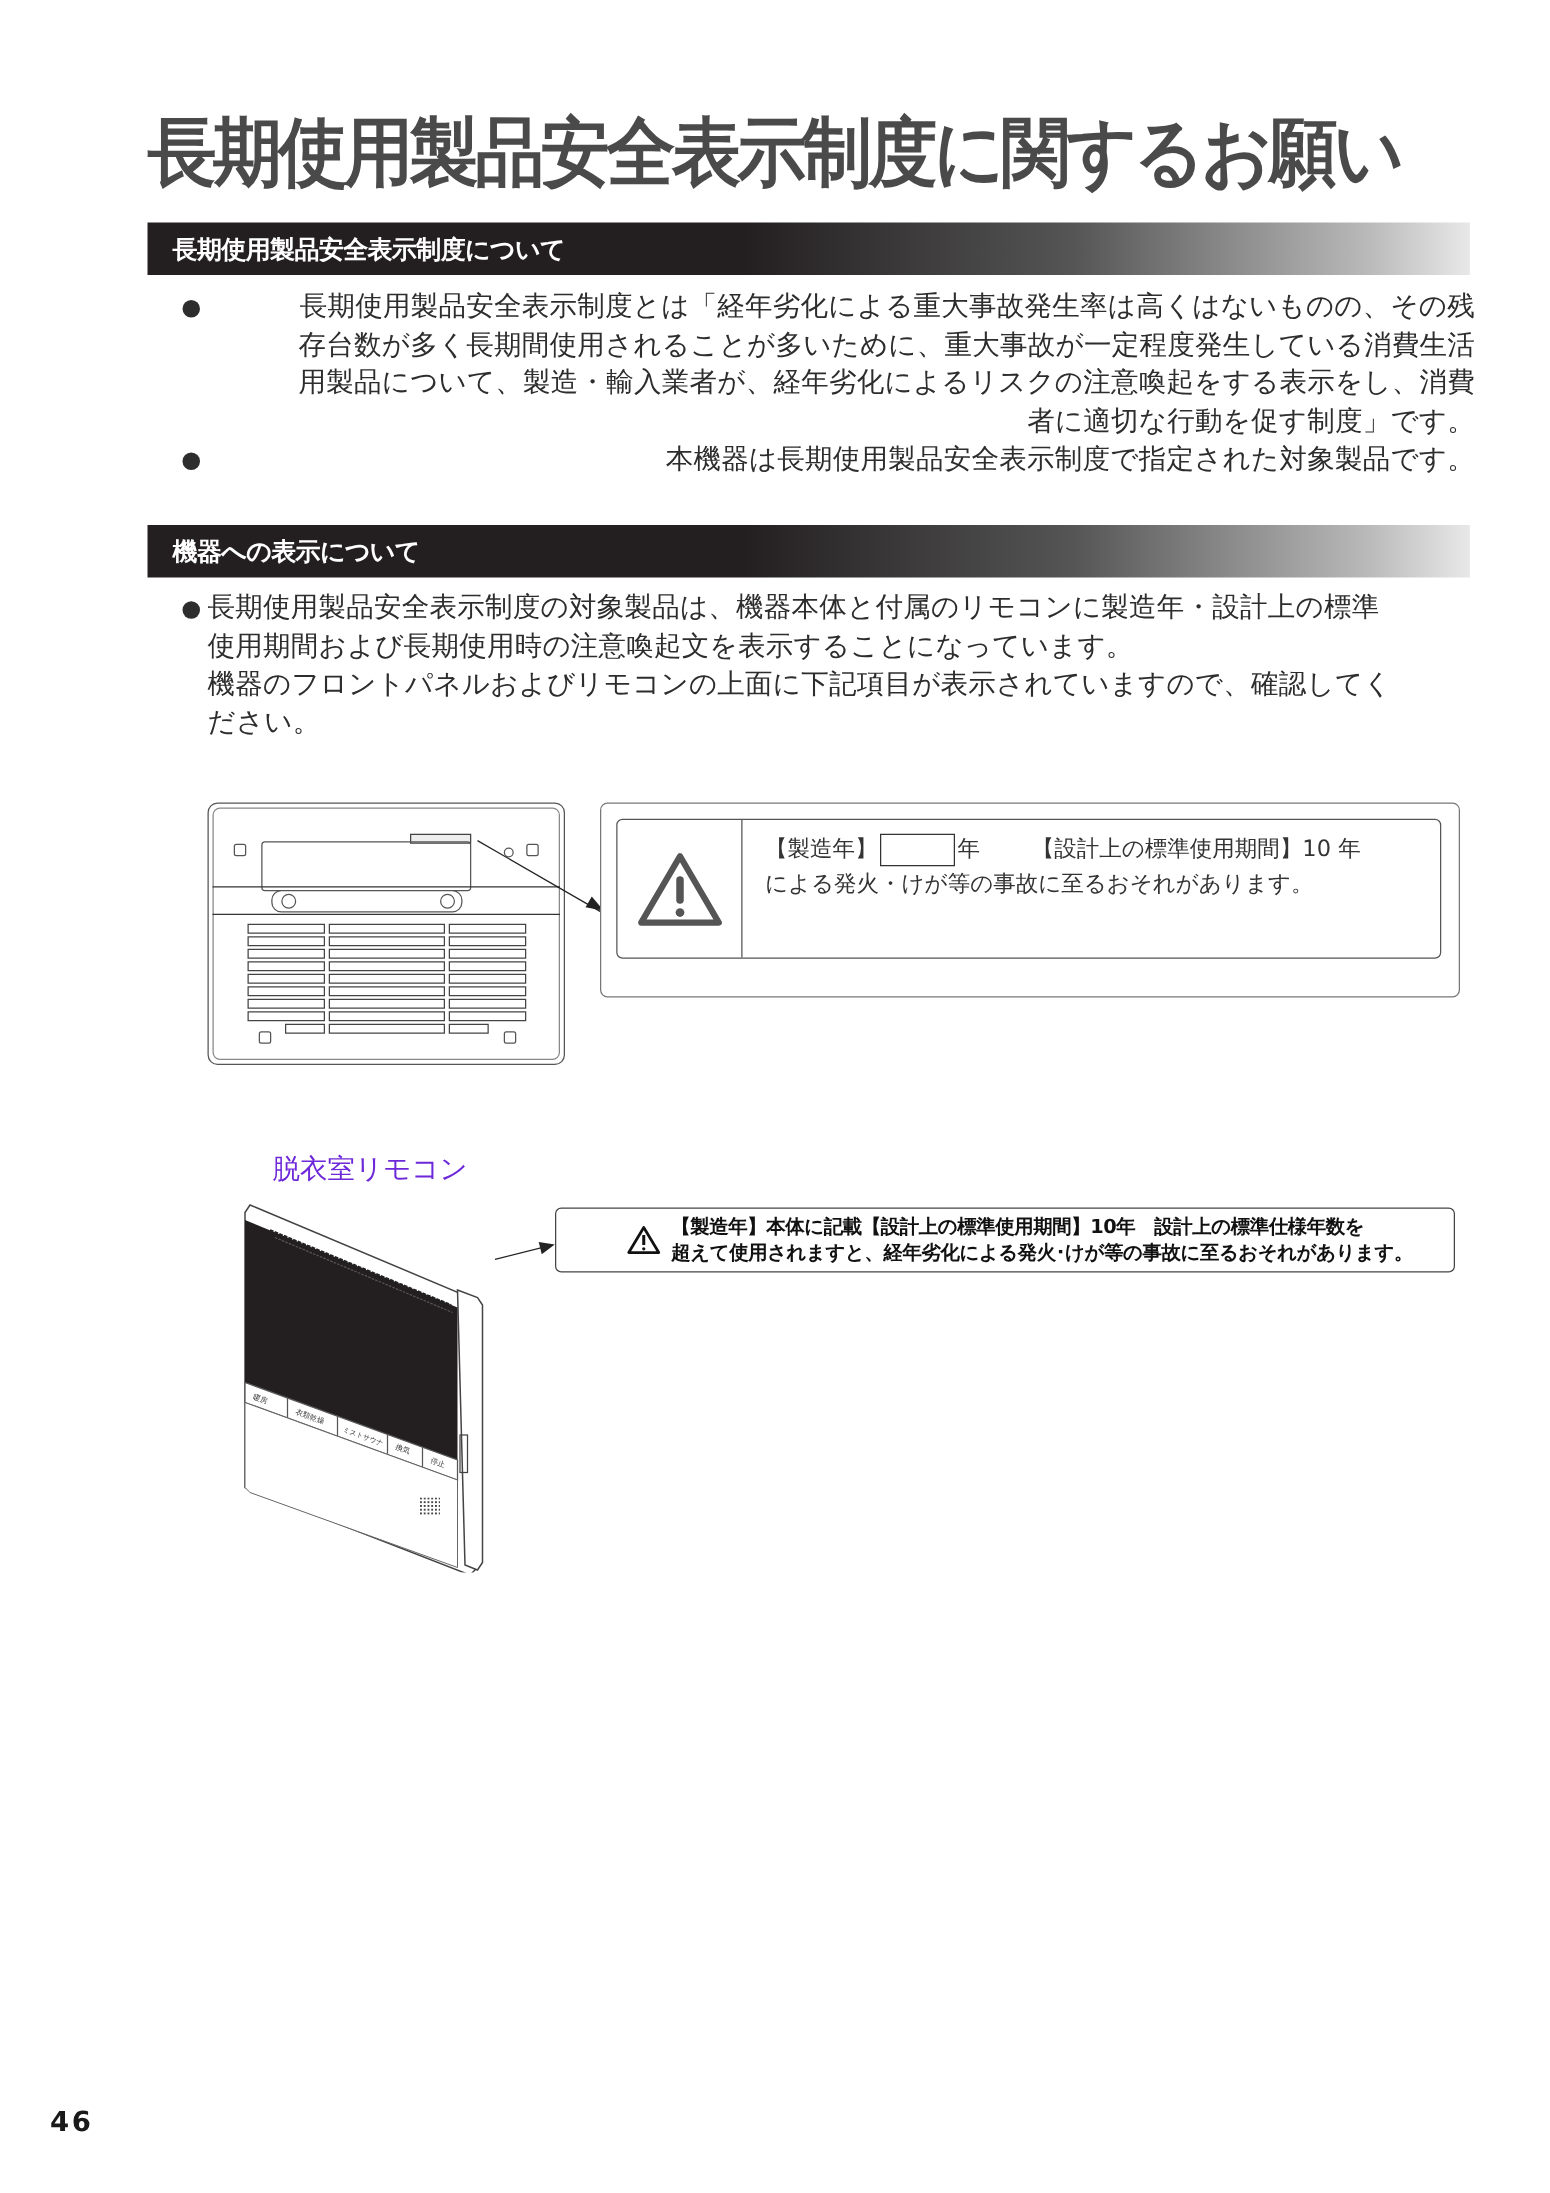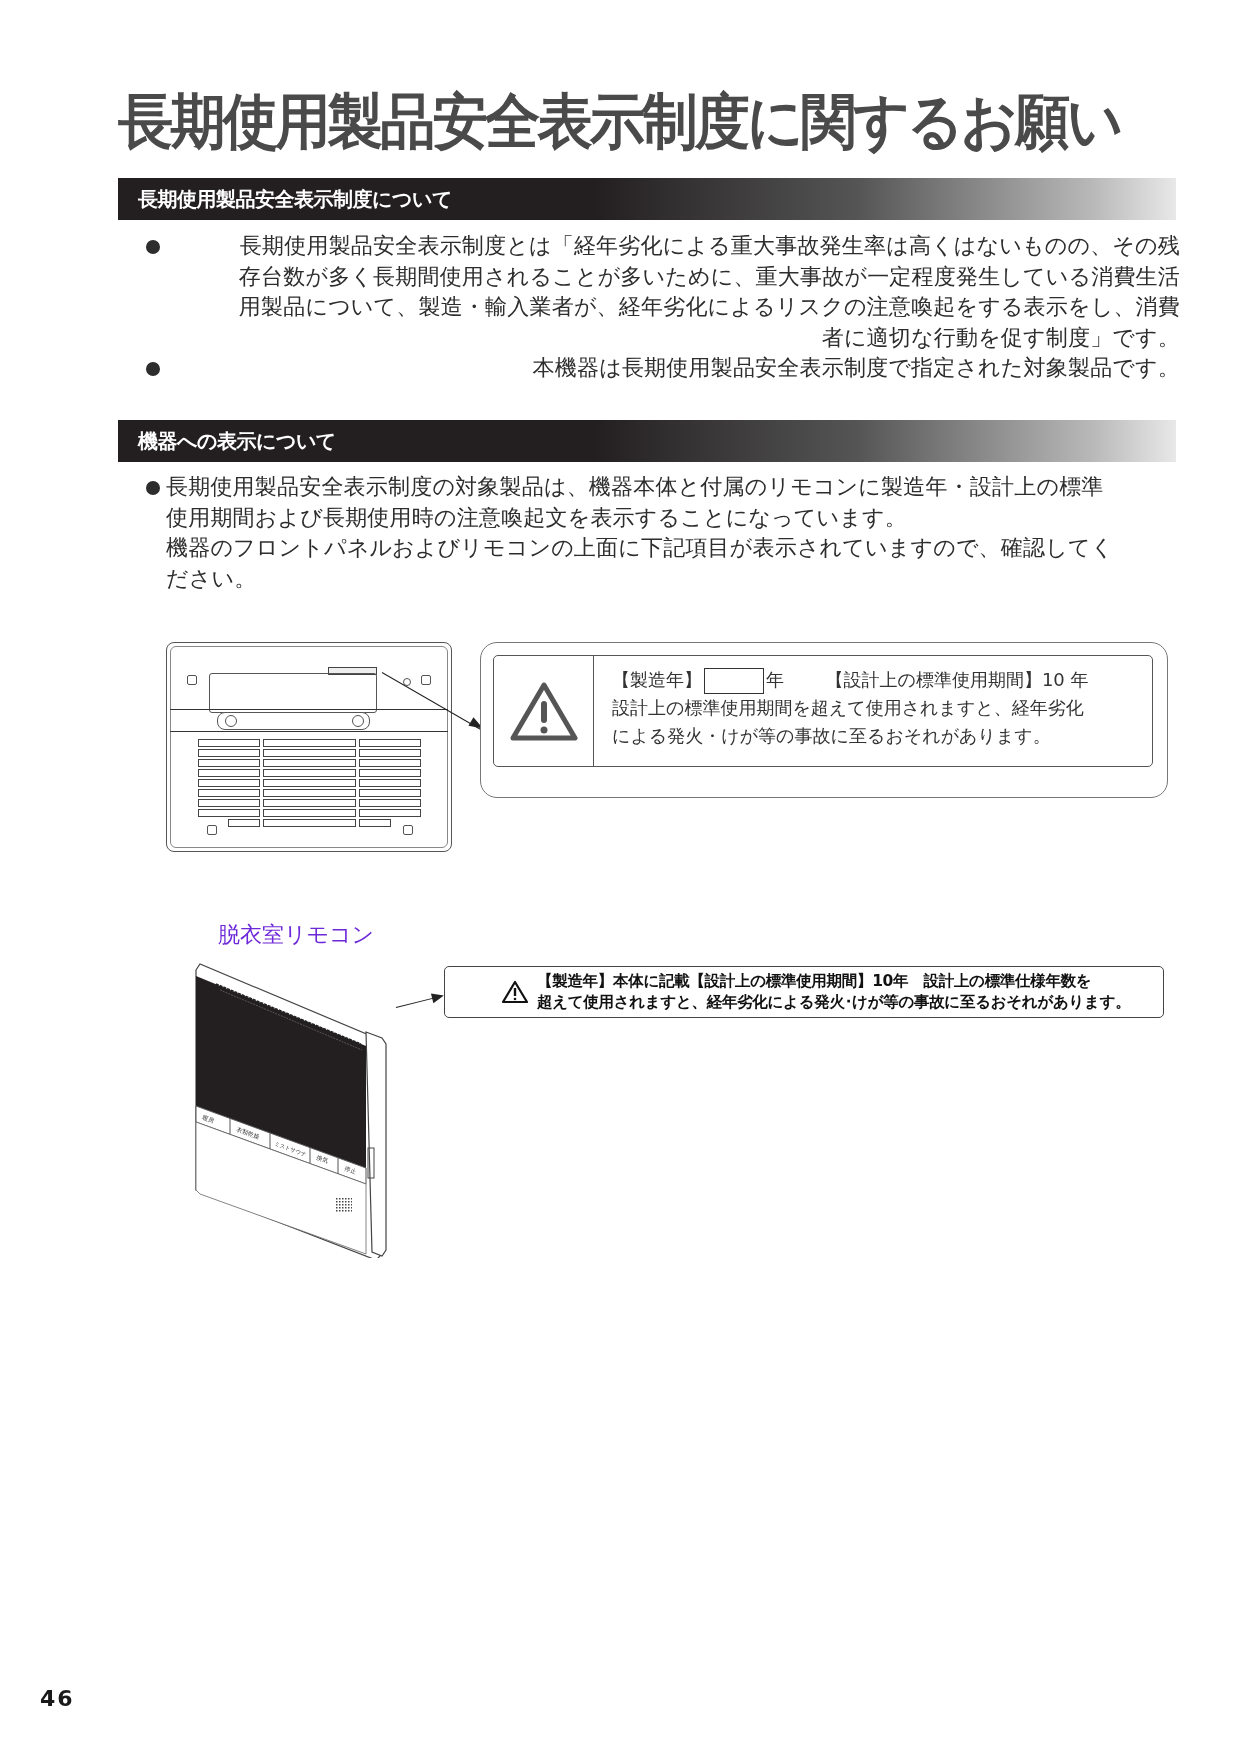--- a/index.html
+++ b/index.html
@@ -51,21 +51,21 @@
   .device .knob { position:absolute; width:12px; height:12px; border:1.2px solid #555; border-radius:50%; }
   .device .knob-bar { position:absolute; left:50px; top:69px; width:153px; height:18px; border:1.2px solid #555; border-radius:8px; background:#fff; }
   .device .grille { position:absolute; height:8px; border:1px solid #444; }
   .device .label-sticker { position:absolute; left:161px; top:24px; width:49px; height:8px; border:1px solid #444; background:#eee; }
   .arrow-line { position:absolute; left:382px; top:672px; width:116px; height:0; border-top:1.5px solid #222; transform-origin:left center; transform: rotate(30deg); }
   .arrow-head { position:absolute; left:470px; top:720px; width:0; height:0; border-left:14px solid #222; border-top:5px solid transparent; border-bottom:5px solid transparent; transform: rotate(30deg); }
 
   
   .label-outer {
     position: absolute; left: 480px; top: 642px; width: 688px; height: 156px;
-    border: 1.2px solid #777; border-radius: 17px; background: #fff;
+    border: 1.2px solid #777; border-radius: 6px; background: #fff;
   }
   .label-inner {
     position: absolute; left: 12px; top: 12px; width: 660px; height: 112px;
     border: 1.5px solid #555; border-radius: 5px; display: flex;
   }
   .label-icon-cell { width: 100px; border-right: 1.5px solid #555; display:flex; align-items:center; justify-content:center; }
   .label-text-cell { flex:1; padding: 10px 0 0 18px; font-size: 18px; line-height: 28px; color:#333; }
   .year-box { display:inline-block; width: 60px; height: 26px; border:1.2px solid #333; vertical-align: middle; margin: 0 2px; }
 
   .remote-caption { position:absolute; left: 218px; top: 920px; font-size: 22px; color:#6d28d9; }
@@ -177,21 +177,20 @@
         <rect x="32" y="21" width="6" height="22" rx="3" fill="#555"></rect>
         <circle cx="35" cy="50" r="3.5" fill="#555"></circle>
       </svg>
     </div>
     <div class="label-text-cell">
       <div>
         <span>【製造年】</span><span class="year-box"></span><span>年</span>
         <span style="display:inline-block; width:30px;"></span>
         <span>【設計上の標準使用期間】10 年</span>
       </div>
-      <div>設計上の標準使用期間を超えて使用されますと、経年劣化</div>
       <div>による発火・けが等の事故に至るおそれがあります。</div>
     </div>
   </div>
 </div>
 
 <div class="remote-caption">脱衣室リモコン</div>
 
 <svg class="remote" viewBox="0 0 240 300">
 
   <path d="M10 12 L14 6 L190 80 L194 86 L194 298 L190 302 L10 232 Z" fill="#fff" stroke="#444" stroke-width="1.2"></path>

